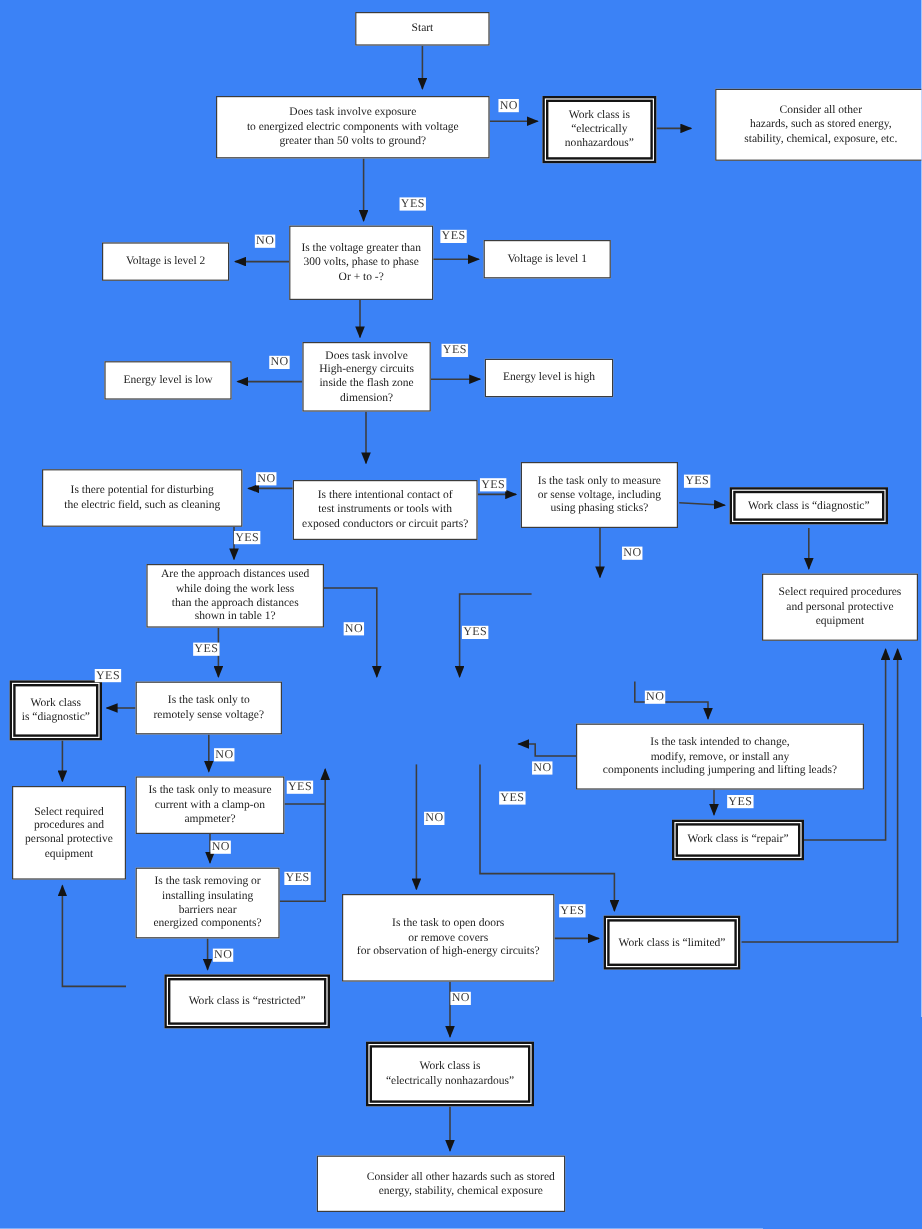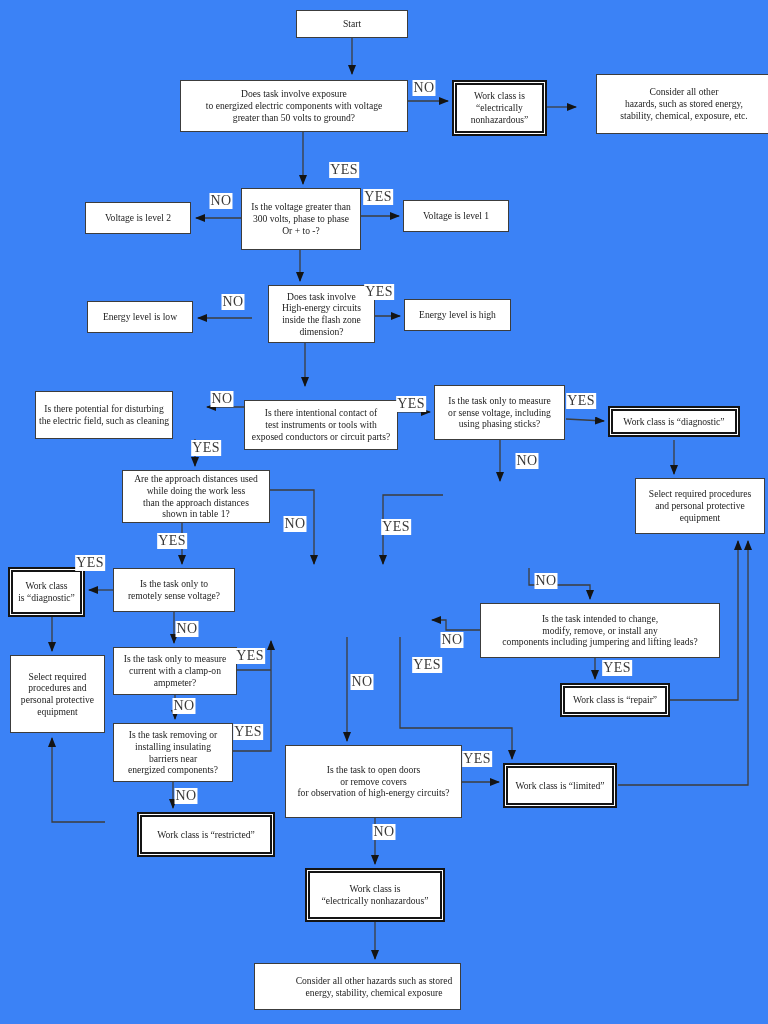--- a/index.html
+++ b/index.html
@@ -11,21 +11,21 @@
   .node{
     position:absolute;box-sizing:border-box;background:#fff;
     border:1.5px solid #3c3c3c;
     display:flex;align-items:center;justify-content:center;
     text-align:center;font-size:9.6px;line-height:1.22;white-space:pre-line;
     padding:2px 3px;
   }
   .node.dbl{border:5px double #141414;}
   .lbl{
     position:absolute;transform:translate(-50%,-50%);
-    font-size:14px;letter-spacing:.4px;color:#3a3a3a;background:#fff;padding:0 1px;
+    font-size:10px;letter-spacing:.4px;color:#3a3a3a;background:#fff;padding:0 1px;
   }
 </style>
 </head>
 <body>
 
 <div class="canvas">
 
   <svg class="connectors" viewBox="0 0 768 1024">
     <defs>
       <marker id="ah" markerWidth="10" markerHeight="8" refX="9" refY="4" orient="auto" markerUnits="userSpaceOnUse">
@@ -81,27 +81,27 @@
 “electrically
 nonhazardous”</div>
   <div class="node" style="left:580px;top:74px;width:176px;height:60px;margin-left:16px;">Consider all other
 hazards, such as stored energy,
 stability, chemical, exposure, etc.</div>
   <div class="node" style="left:241px;top:188px;width:120px;height:62px;">Is the voltage greater than
 300 volts, phase to phase
 Or + to -?</div>
   <div class="node" style="left:85px;top:202px;width:106px;height:32px;">Voltage is level  2</div>
   <div class="node" style="left:403px;top:200px;width:106px;height:32px;">Voltage is level 1</div>
-  <div class="node" style="left:252px;top:285px;width:107px;height:58px;margin-left:16px;">Does task involve
+  <div class="node" style="left:252px;top:285px;width:107px;height:58px;">Does task involve
 High-energy circuits
 inside the flash zone
 dimension?</div>
   <div class="node" style="left:87px;top:301px;width:106px;height:32px;">Energy level is low</div>
   <div class="node" style="left:404px;top:299px;width:107px;height:32px;">Energy level is high</div>
-  <div class="node" style="left:35px;top:391px;width:138px;height:48px;">Is there potential for disturbing
+  <div class="node" style="left:35px;top:391px;width:167px;height:48px;">Is there potential for disturbing
 the electric field, such as cleaning</div>
   <div class="node" style="left:244px;top:400px;width:154px;height:50px;">Is there intentional contact of
 test instruments or tools  with
 exposed conductors or circuit parts?</div>
   <div class="node" style="left:434px;top:385px;width:131px;height:55px;">Is the task only to measure
 or sense voltage, including
 using phasing sticks?</div>
   <div class="node dbl" style="left:608px;top:406px;width:132px;height:31px;">Work class is  “diagnostic”</div>
   <div class="node" style="left:122px;top:470px;width:148px;height:53px;">Are the approach distances used
 while doing the work less
@@ -129,21 +129,21 @@
 installing insulating
 barriers near
 energized components?</div>
   <div class="node" style="left:285px;top:745px;width:177px;height:73px;">Is the task to open doors
 or remove covers
 for observation of high-energy circuits?</div>
   <div class="node dbl" style="left:503px;top:763px;width:114px;height:45px;">Work class is “limited”</div>
   <div class="node dbl" style="left:105px;top:812px;width:138px;height:45px;margin-left:32px;">Work class is “restricted”</div>
   <div class="node dbl" style="left:305px;top:868px;width:140px;height:54px;">Work class is
 “electrically nonhazardous”</div>
-  <div class="node" style="left:254px;top:963px;width:207px;height:47px;padding-left:36px;">Consider all other hazards such as stored
+  <div class="node" style="left:264px;top:963px;width:207px;height:47px;padding-left:36px;">Consider all other hazards such as stored
 energy, stability, chemical exposure</div>
 
   <div class="lbl" style="left:424px;top:88px;">NO</div>
   <div class="lbl" style="left:344px;top:170px;">YES</div>
   <div class="lbl" style="left:221px;top:201px;">NO</div>
   <div class="lbl" style="left:378px;top:197px;">YES</div>
   <div class="lbl" style="left:233px;top:302px;">NO</div>
   <div class="lbl" style="left:379px;top:292px;">YES</div>
   <div class="lbl" style="left:222px;top:399px;">NO</div>
   <div class="lbl" style="left:411px;top:404px;">YES</div>

